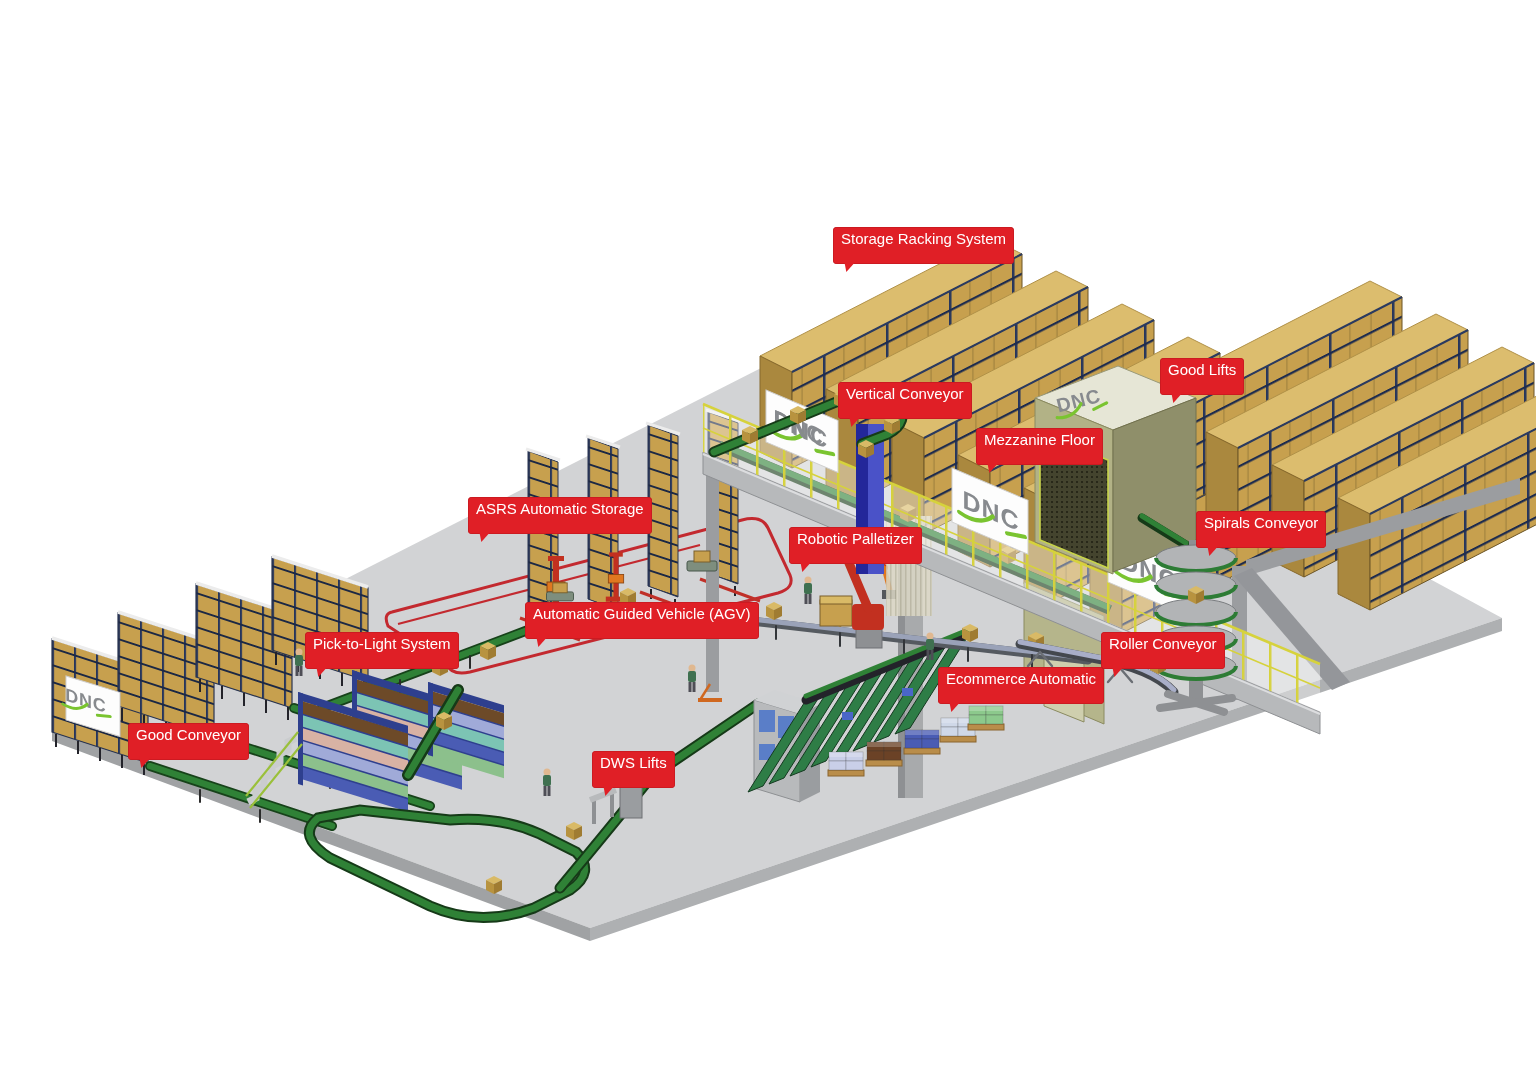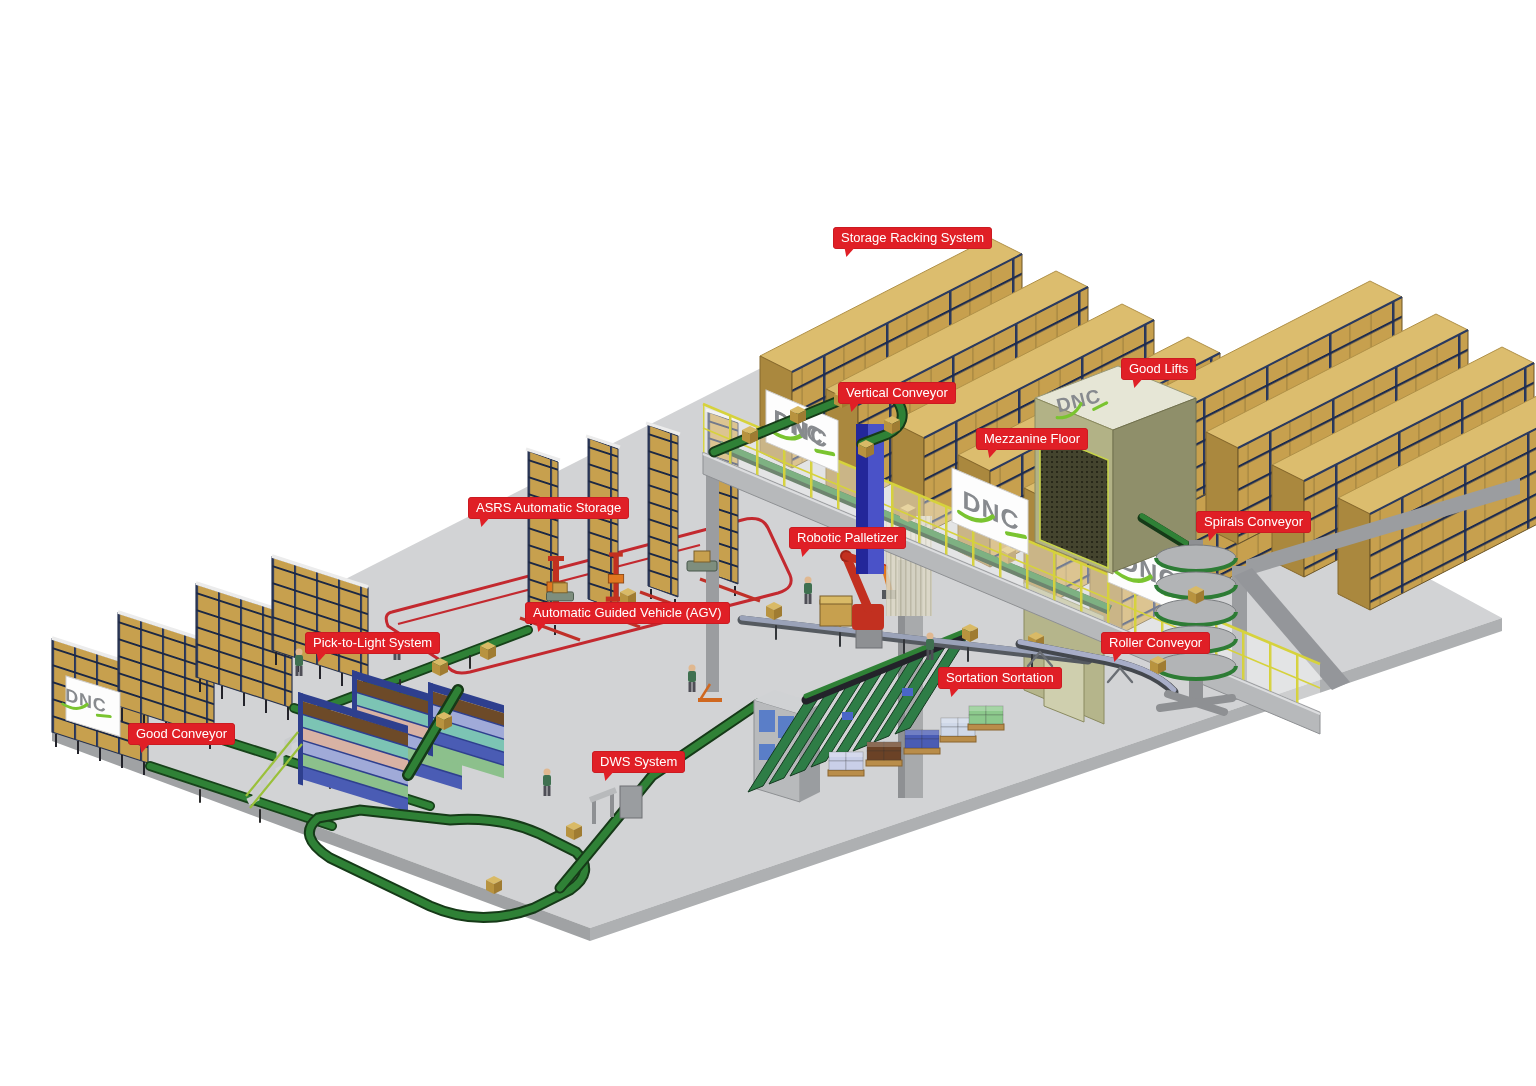--- a/index.html
+++ b/index.html
@@ -1,20 +1,20 @@
 <!DOCTYPE html>
 <html><head>
 <meta charset="utf-8">
 <style>
   html,body{margin:0;padding:0;background:#ffffff;}
   #stage{position:relative;width:1536px;height:1086px;background:#ffffff;overflow:hidden;
          font-family:"Liberation Sans", sans-serif;}
   #scene{position:absolute;left:0;top:0;}
-  .label{position:absolute;background:#e01f26;color:#fff;font-size:13px;line-height:1;
-         padding:4px 8px 5px 8px;border-radius:4px;white-space:nowrap;z-index:50;
+  .label{position:absolute;background:#e01f26;color:#fff;font-size:15px;line-height:1;
+         padding:4px 8px 18px 8px;border-radius:4px;white-space:nowrap;z-index:50;
          box-shadow:0 0 0 0.5px #b8161c inset;}
   .label::after{content:"";position:absolute;bottom:-8px;left:11px;width:13px;height:12px;
          background:#e01f26;clip-path:polygon(0 0,100% 0,18% 100%);}
 </style>
 </head>
 <body>
 
 <div id="stage">
 
 <svg id="scene" width="1536" height="1086" viewBox="0 0 1536 1086">
@@ -416,26 +416,26 @@
 <g>
   <use href="#agv" transform="translate(702,570)"></use>
   <use href="#agv" transform="translate(560,600) scale(0.9)"></use>
 </g>
 <use href="#boxI" transform="translate(480,646)"></use>
 <use href="#boxI" transform="translate(620,592)"></use>
 
 </svg>
 
 <div class="label" style="left:833px;top:227px">Storage Racking System</div>
-<div class="label" style="left:1121px;top:358px">Good Lifts</div>
+<div class="label" style="left:1160px;top:358px">Good Lifts</div>
 <div class="label" style="left:838px;top:382px">Vertical Conveyor</div>
 <div class="label" style="left:976px;top:428px">Mezzanine Floor</div>
 <div class="label" style="left:468px;top:497px">ASRS Automatic Storage</div>
 <div class="label" style="left:789px;top:527px">Robotic Palletizer</div>
 <div class="label" style="left:1196px;top:511px">Spirals Conveyor</div>
 <div class="label" style="left:525px;top:602px">Automatic Guided Vehicle (AGV)</div>
 <div class="label" style="left:305px;top:632px">Pick-to-Light System</div>
 <div class="label" style="left:1101px;top:632px">Roller Conveyor</div>
-<div class="label" style="left:938px;top:667px">Sortation Sortation</div>
+<div class="label" style="left:938px;top:667px">Ecommerce Automatic</div>
 <div class="label" style="left:128px;top:723px">Good Conveyor</div>
-<div class="label" style="left:592px;top:751px">DWS System</div>
+<div class="label" style="left:592px;top:751px">DWS Lifts</div>
 
 </div>
 
 </body></html>

